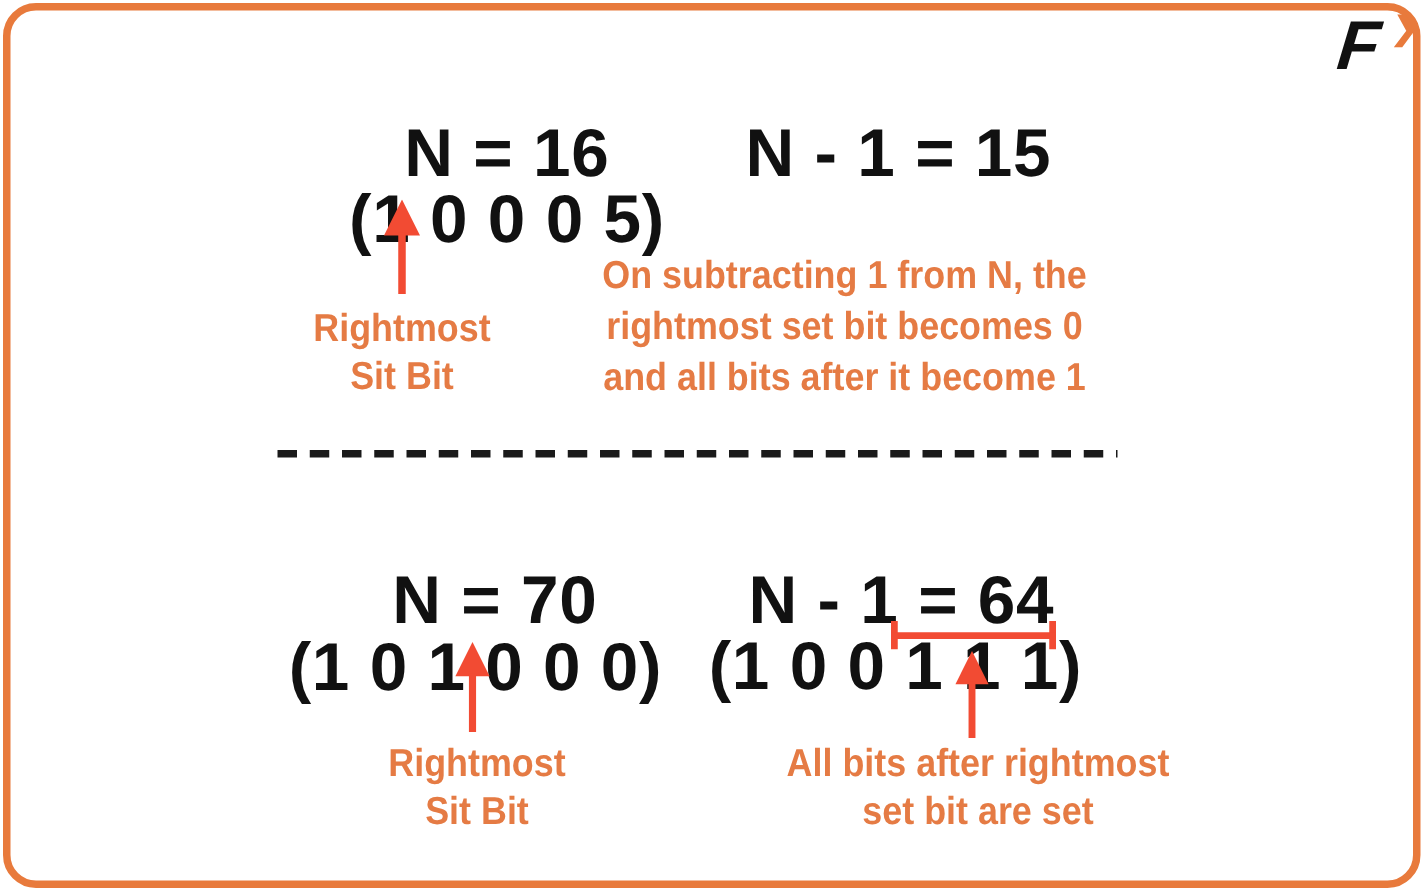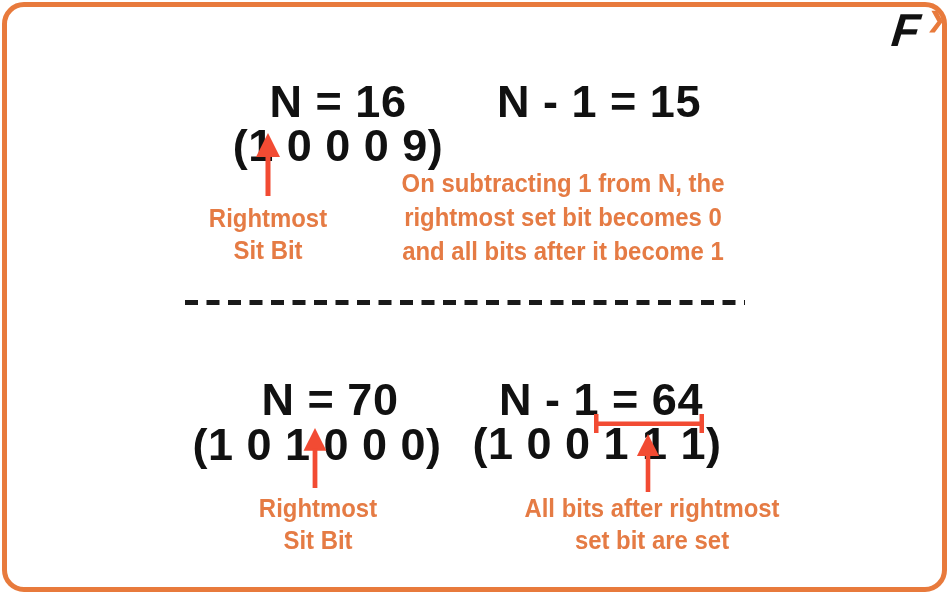--- a/index.html
+++ b/index.html
@@ -62,21 +62,21 @@
 
   <div class="frame"></div>
 
   <div class="logo">
     <span class="logo-f">F</span>
     <span class="logo-chevron">❯</span>
   </div>
 
   <div class="heading" style="left:338px;top:40px">N = 16</div>
   <div class="heading" style="left:599px;top:40px">N - 1 = 15</div>
-  <div class="heading" style="left:338px;top:84px">(1 0 0 0 9)</div>
+  <div class="heading" style="left:338px;top:84px">(1 0 0 0 5)</div>
 
   <svg class="arrow" style="left:255px;top:133px" width="26" height="63" viewBox="0 0 26 63">
     <polygon points="13,0 25,24 1,24"></polygon>
     <rect x="10.5" y="22" width="5" height="41"></rect>
   </svg>
 
   <div class="orange-label" style="left:268px;top:202px">
     <div>Rightmost</div>
     <div>Sit Bit</div>
   </div>

